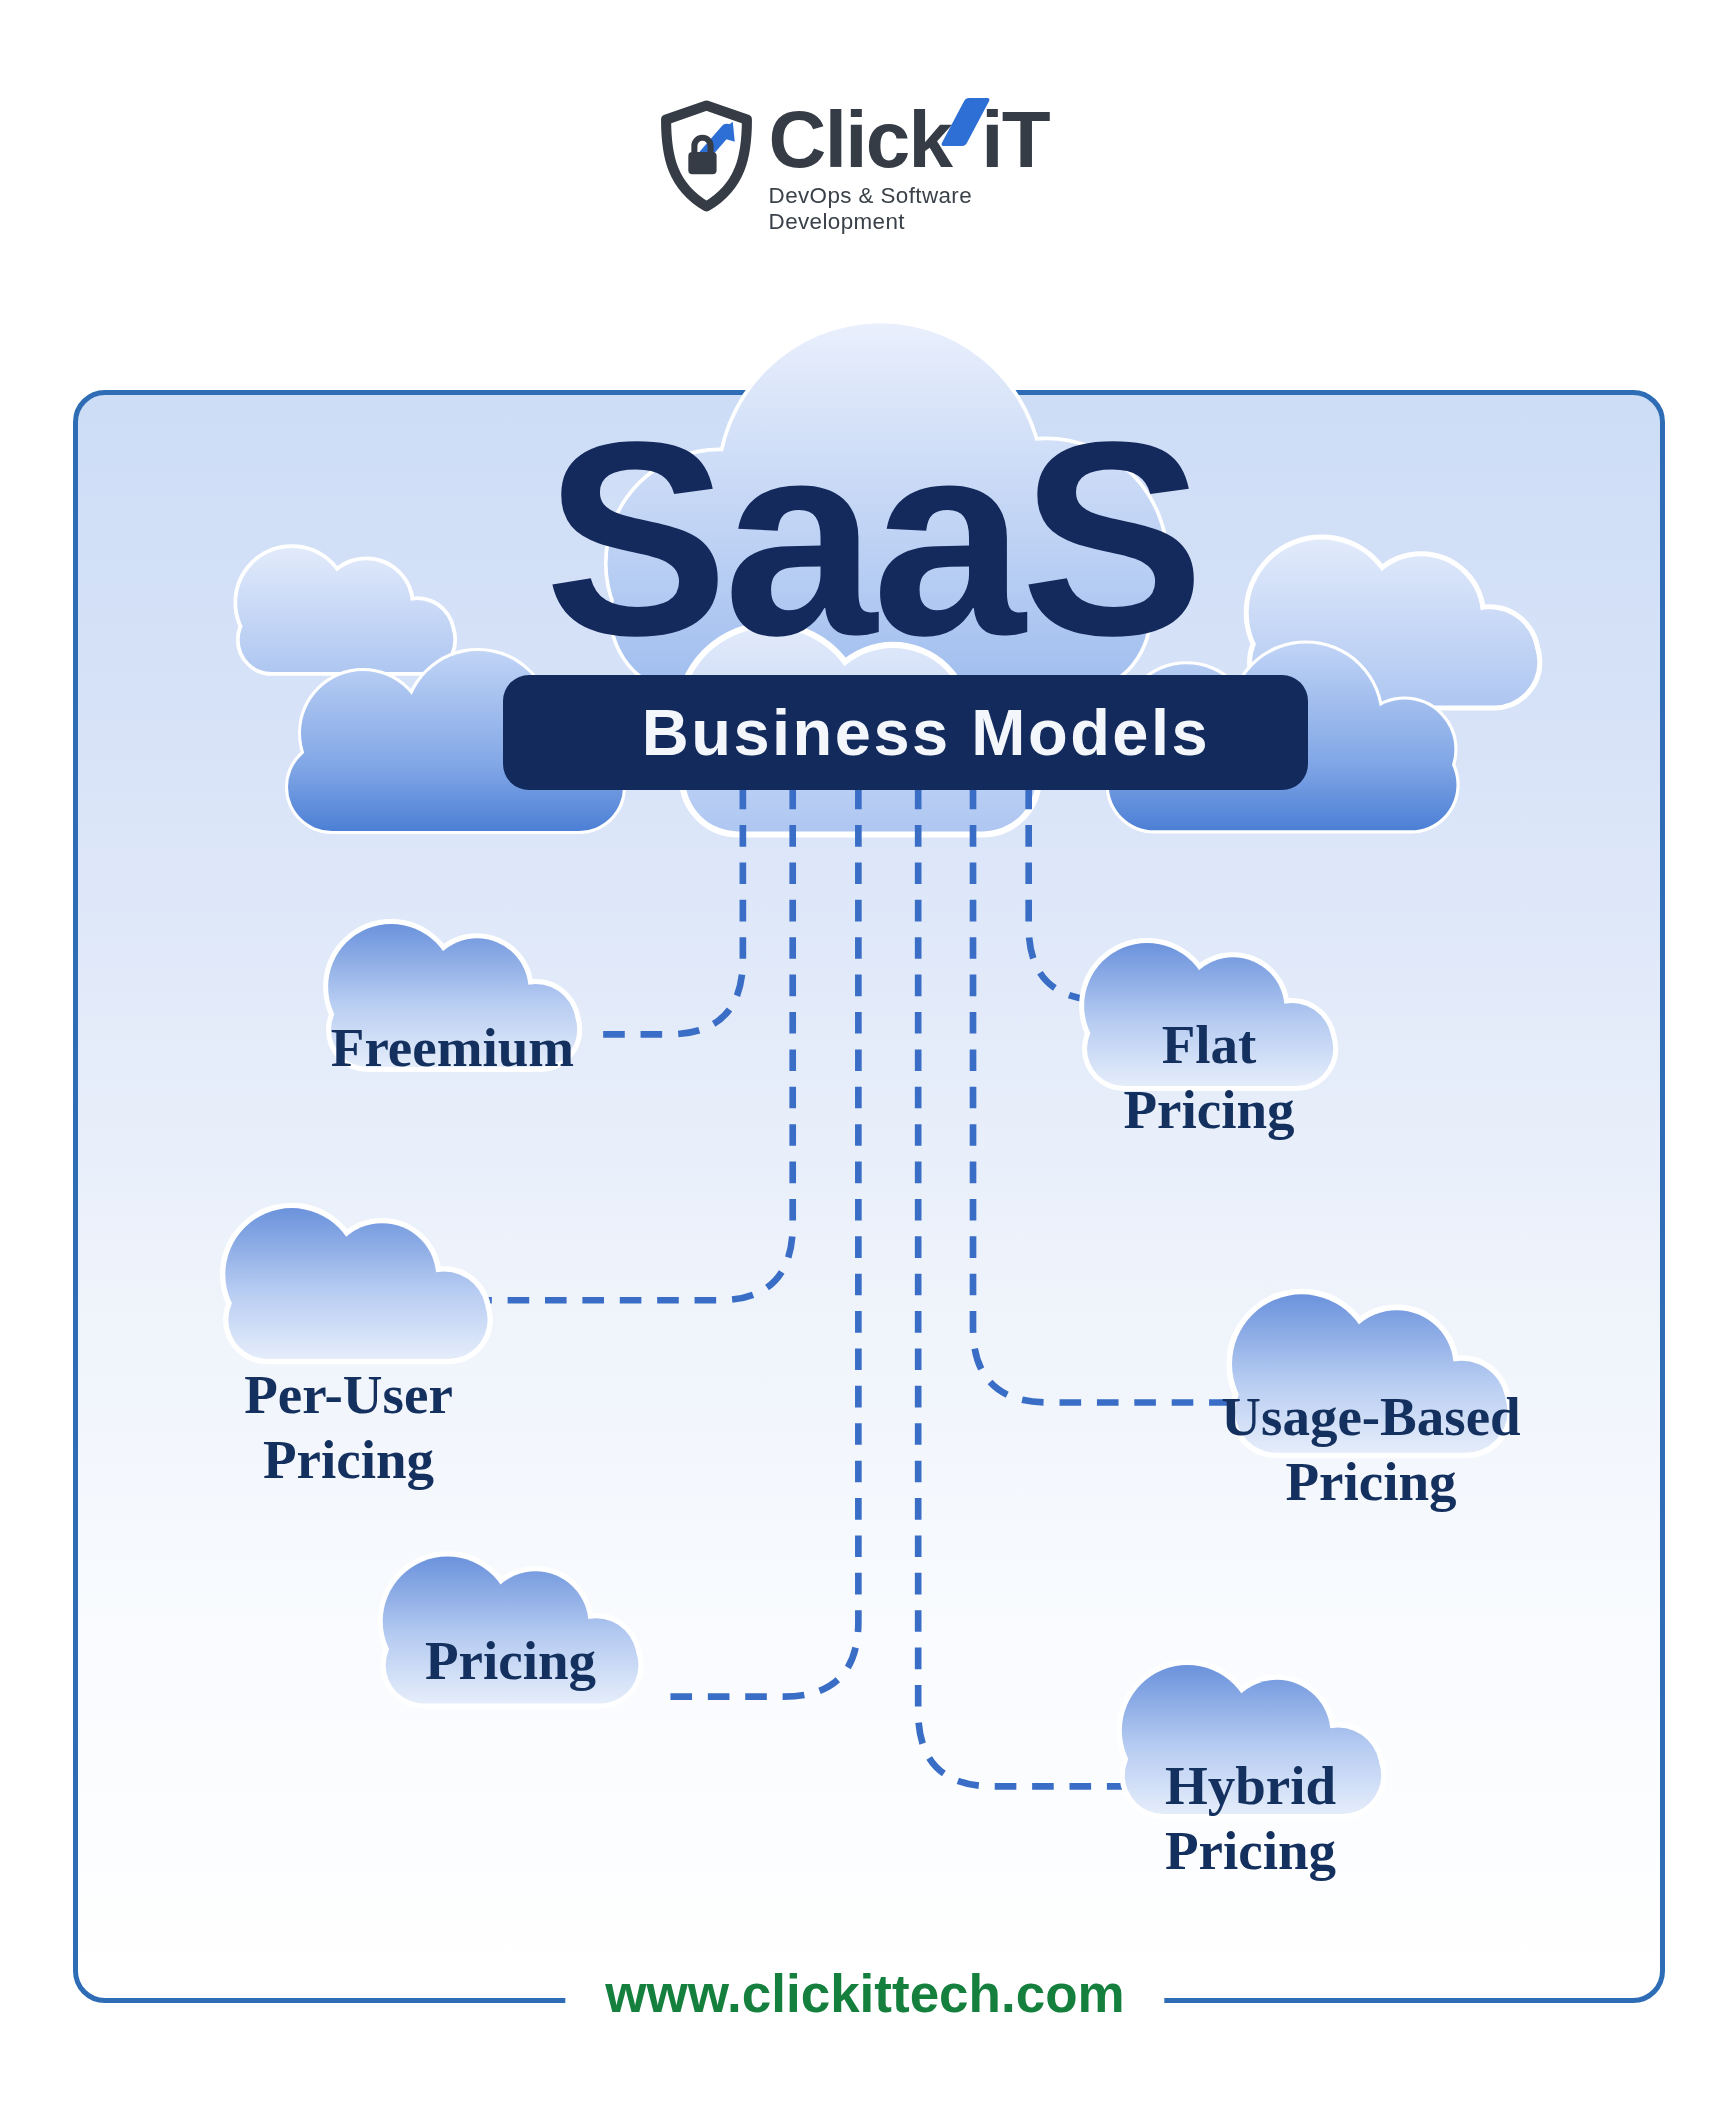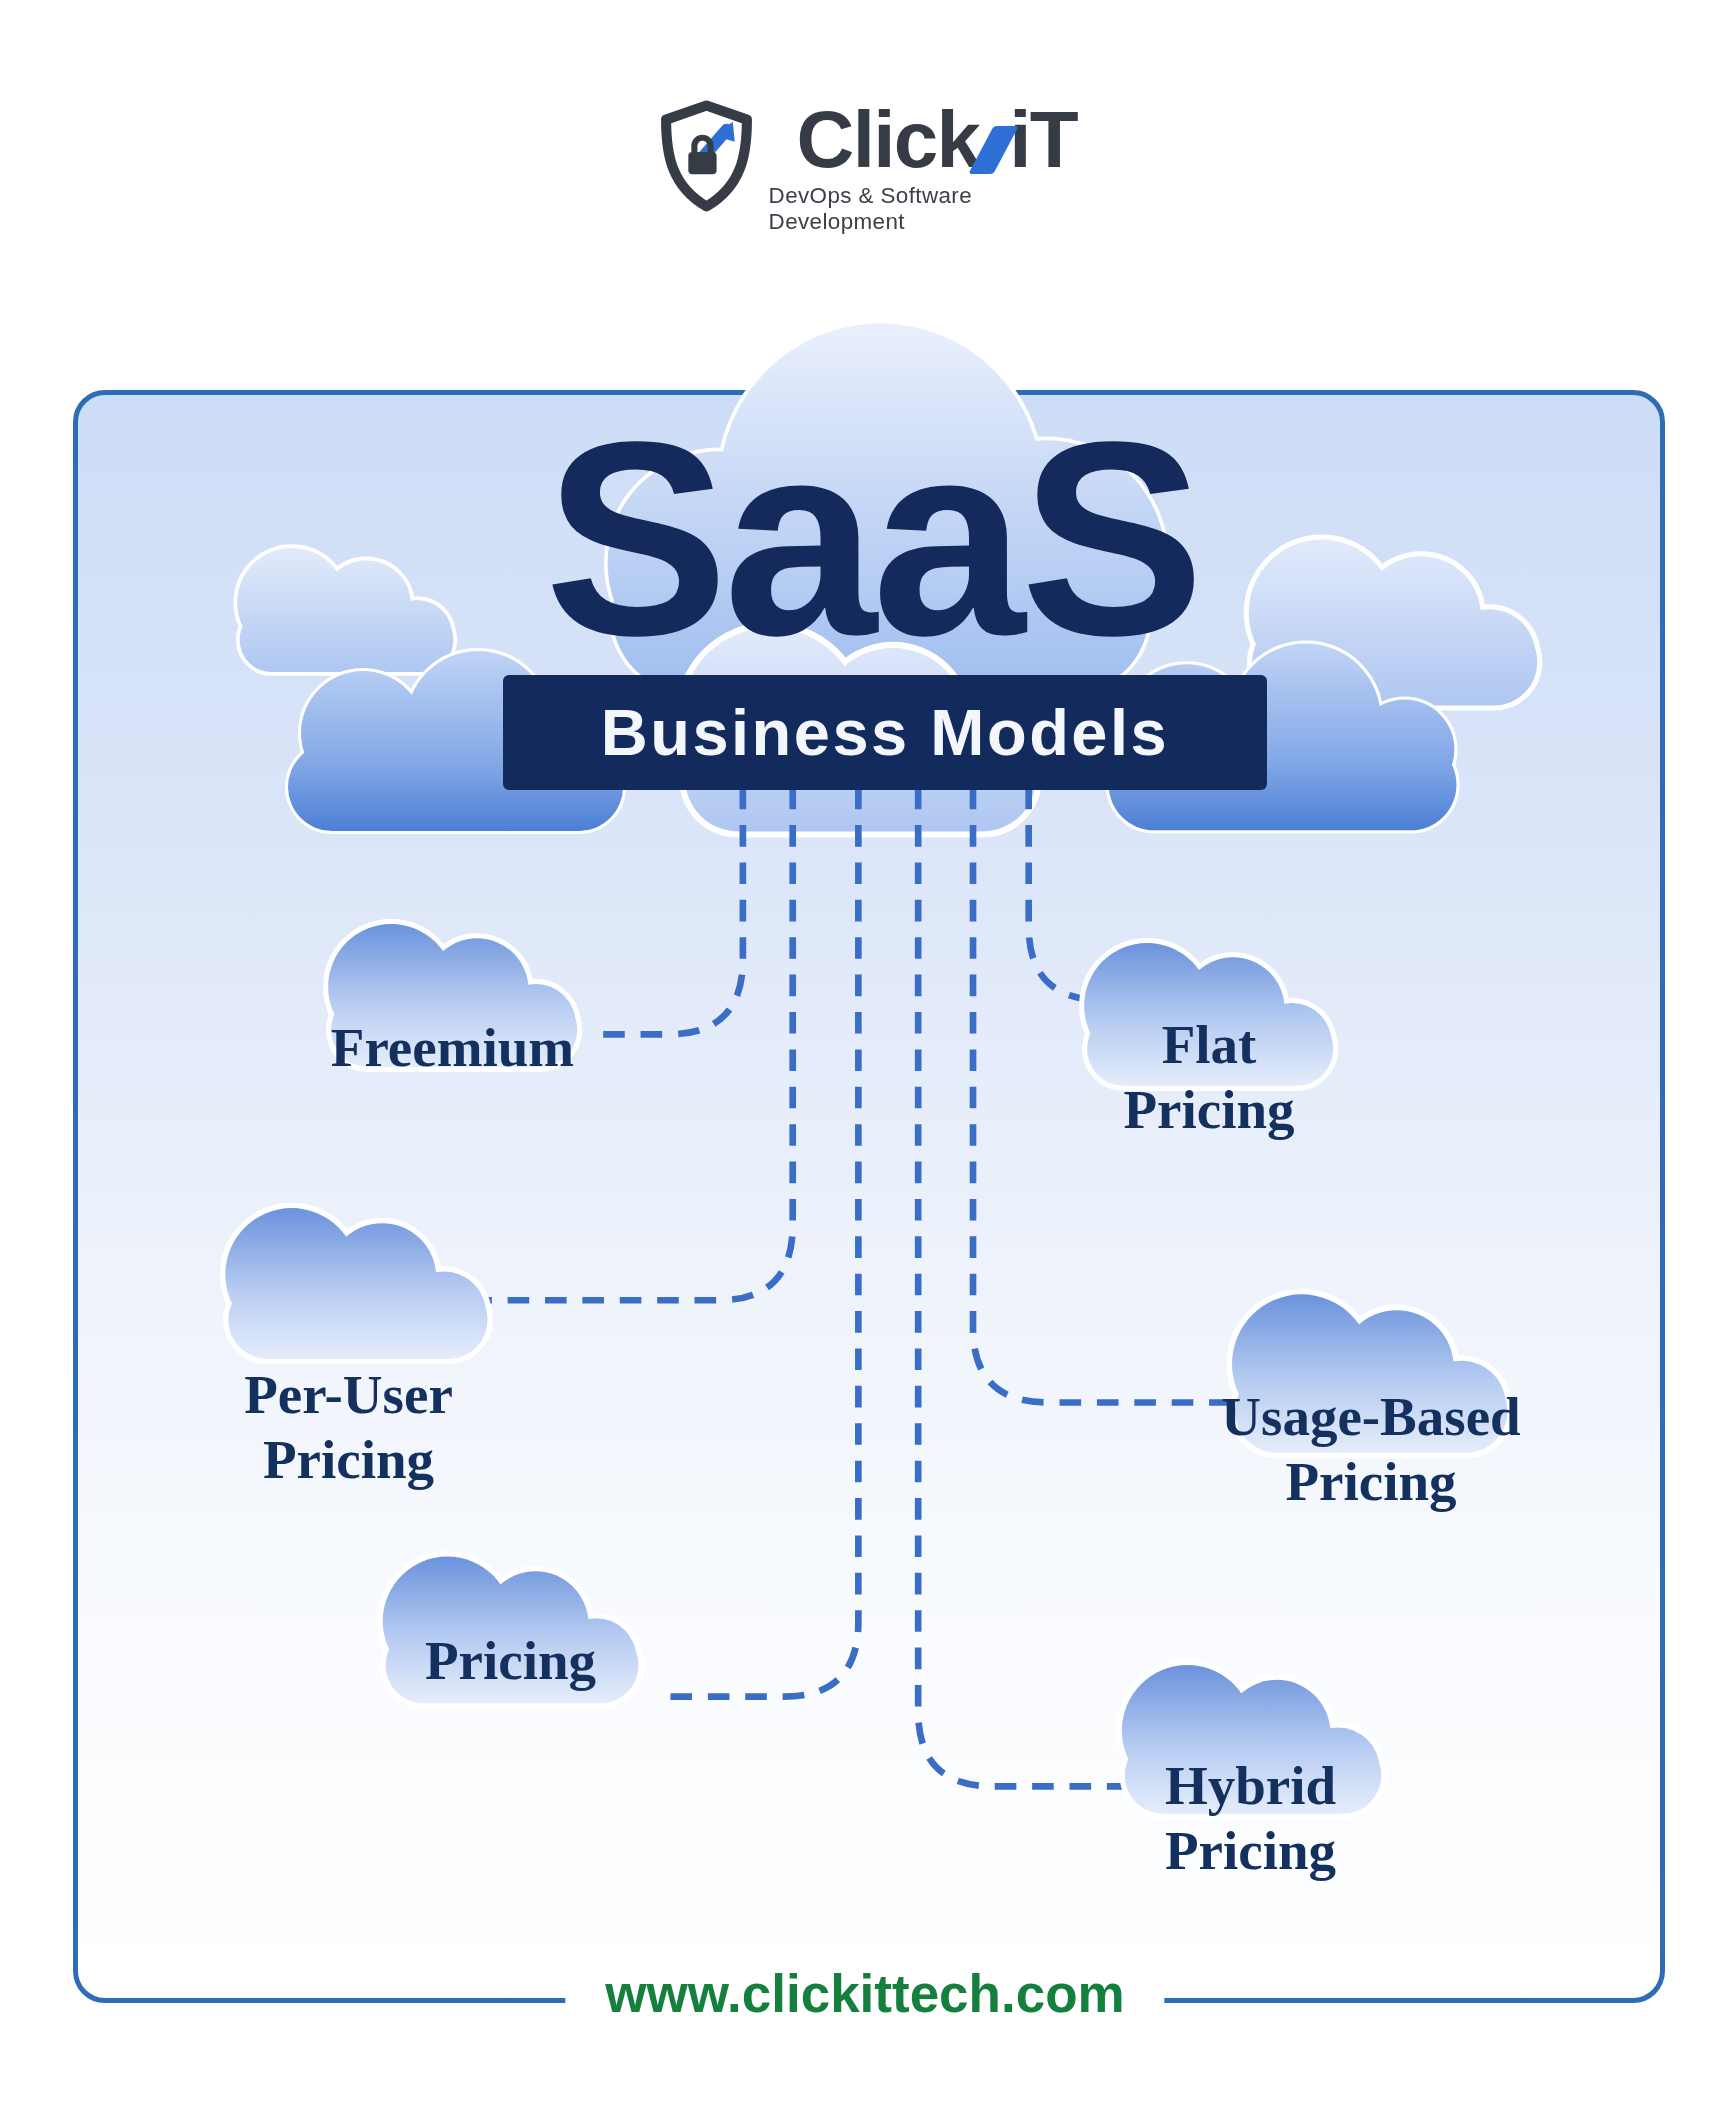--- a/index.html
+++ b/index.html
@@ -4,34 +4,34 @@
 <style>
   html,body{margin:0;padding:0;background:#ffffff;}
   #page{position:relative;width:1730px;height:2127px;background:#ffffff;overflow:hidden;
         font-family:"Liberation Sans",sans-serif;}
   .abs{position:absolute;}
 
   
   #logo{left:656px;top:98px;width:432px;height:133px;display:flex;align-items:flex-start;}
   #logo .shield{width:101px;height:116px;flex:0 0 auto;}
   #logo .textcol{margin-left:11.6px;}
-  #logo .brand{font-size:80px;font-weight:800;color:#363c45;letter-spacing:-1.7px;line-height:83px;display:flex;align-items:flex-end;margin-left:28px;}
+  #logo .brand{font-size:80px;font-weight:800;color:#363c45;letter-spacing:-1.7px;line-height:83px;display:flex;align-items:flex-start;}
   #logo .bluemark{display:inline-block;width:25px;height:48px;background:#2e6fd6;transform:skewX(-28deg);margin:0 3.3px 6.6px 1.7px;border-radius:3.3px;}
   #logo .tagline{font-size:22.4px;font-weight:400;color:#3a4149;margin-top:1.7px;letter-spacing:0.4px;}
 
   
   #card{left:73px;top:390px;width:1582px;height:1603px;border:5px solid #2e6db5;border-radius:32px;
         background:linear-gradient(180deg,#cdddf6 0%,#d8e3f8 22%,#e9eff b 45%,#eef3fb 55%,#f9fbfe 78%,#ffffff 100%);}
   #card{background:linear-gradient(180deg,#cdddf6 0%,#d8e3f8 22%,#eef3fb 55%,#f9fbfe 78%,#ffffff 100%);}
 
   
   #saas-title{left:407px;top:405px;width:930px;text-align:center;font-size:276px;font-weight:700;
               color:#14295c;letter-spacing:-5px;line-height:266px;z-index:4;}
-  #banner{left:503px;top:675px;width:764px;height:115px;background:#132a5c;border-radius:6px;z-index:5;
-          display:flex;align-items:center;justify-content:center;}
+  #banner{left:503px;top:675px;width:764px;height:115px;background:#132a5c;border-radius:26px;z-index:5;
+          display:flex;align-items:center;justify-content:center;padding-left:41px;}
   #banner .btxt{color:#f3f6fb;font-size:65px;font-weight:700;letter-spacing:2.5px;}
 
   
   .model-label{z-index:6;text-align:center;color:#14305e;font-size:55px;font-weight:800;line-height:65px;font-family:Liberation Serif, serif;}
   .model-label span{display:block;}
   #lbl-freemium{left:253px;top:1015px;width:399px;}
   #lbl-flat{left:1051px;top:1012px;width:316px;}
   #lbl-per-user{left:170px;top:1362px;width:357px;text-align:center;}
   #lbl-usage{left:1155px;top:1384px;width:432px;}
   #lbl-tiered{left:332px;top:1628px;width:357px;}

